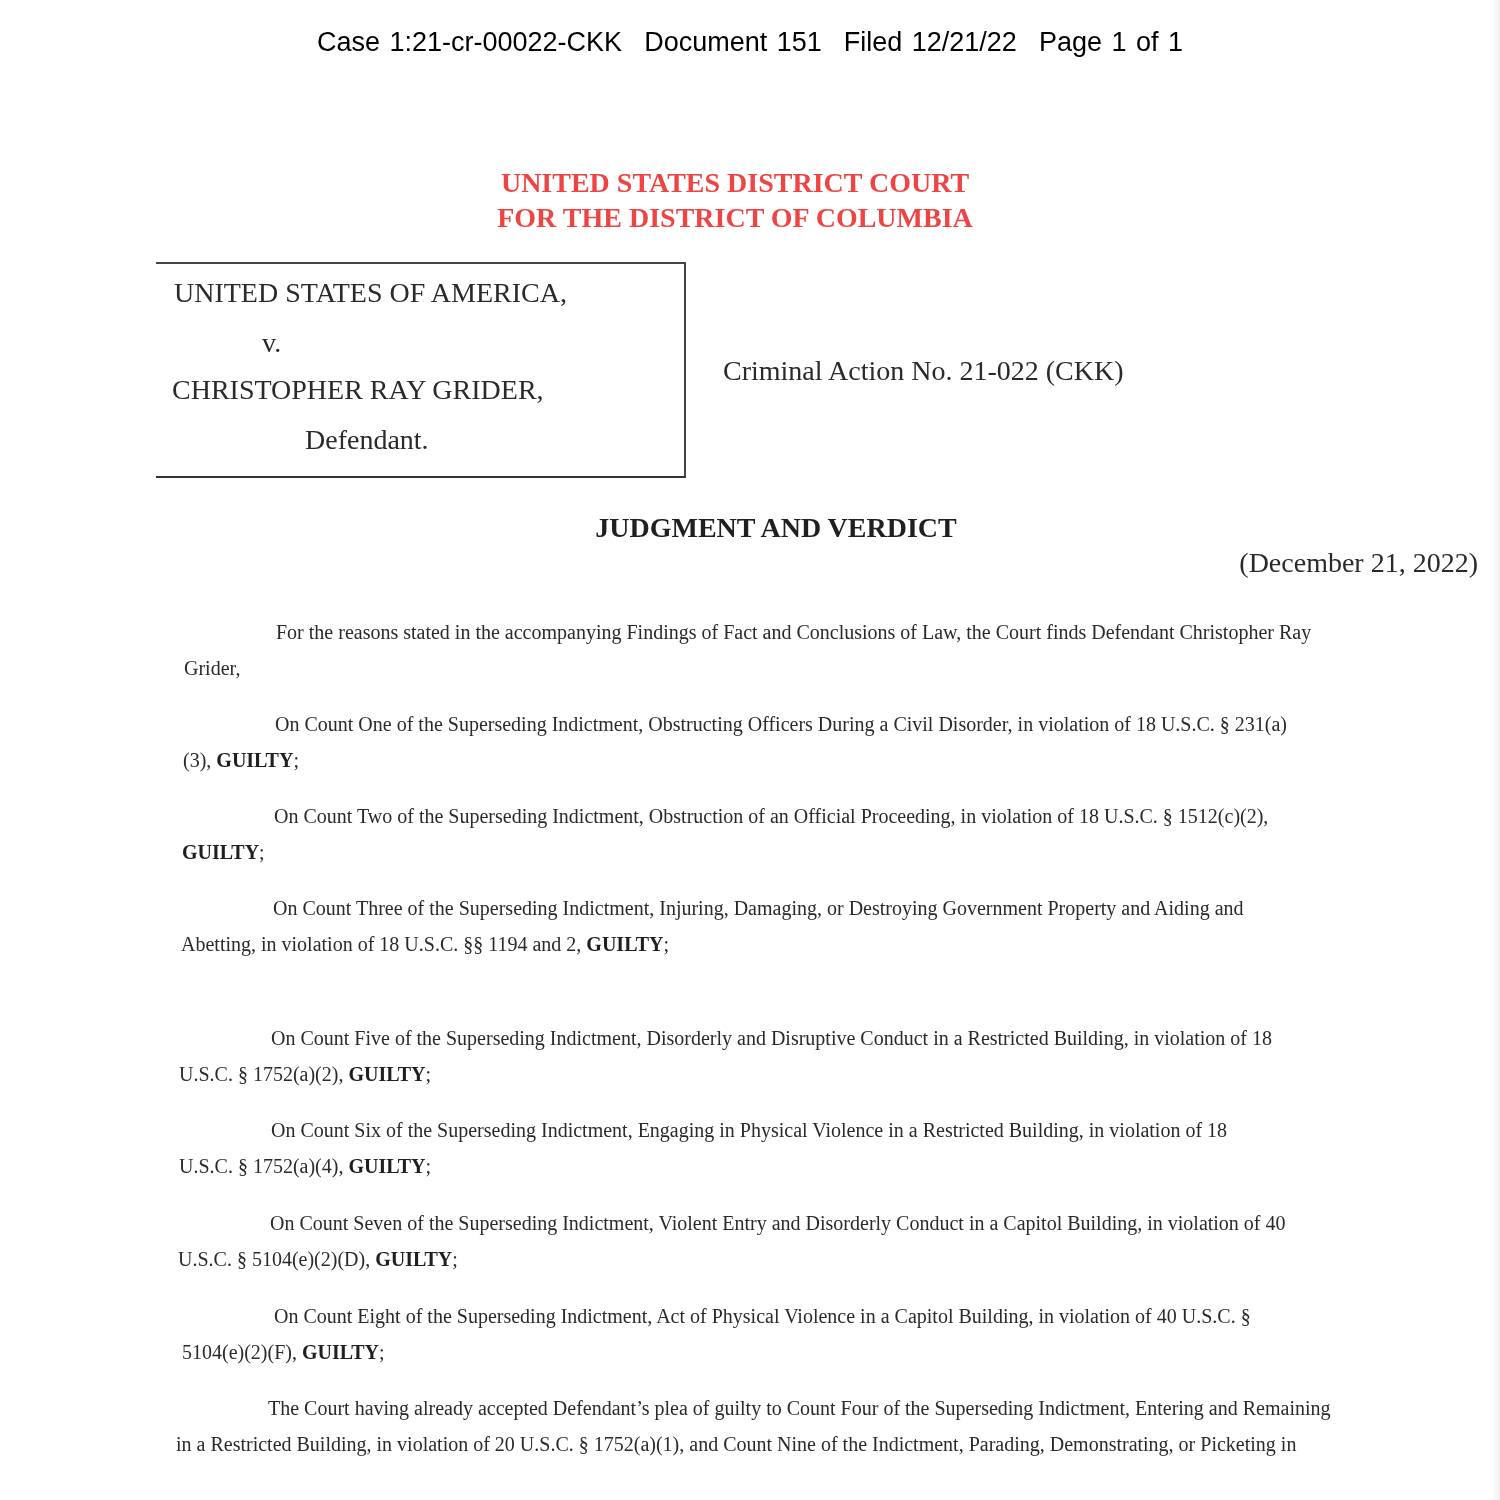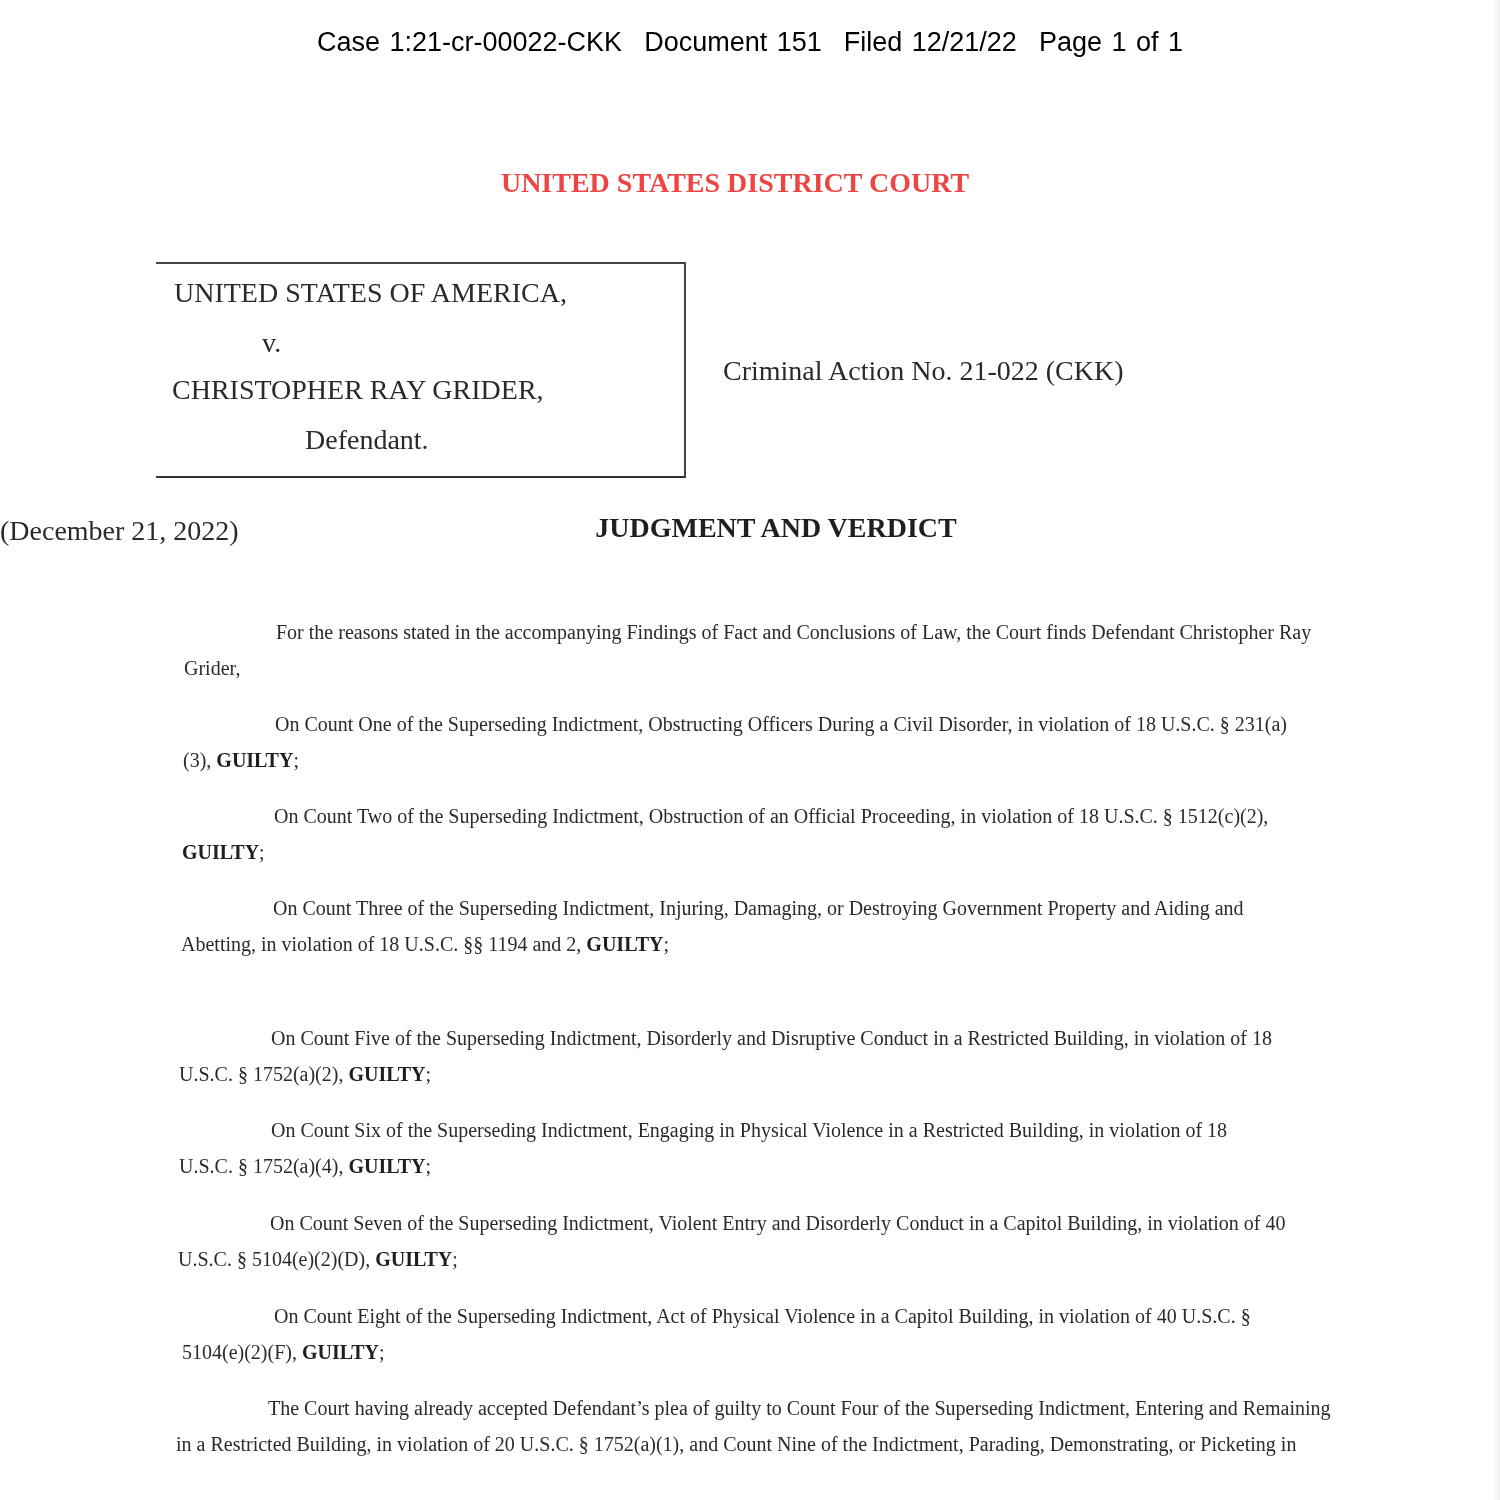--- a/index.html
+++ b/index.html
@@ -33,42 +33,43 @@
   }
   .cap-line { position: absolute; font-size: 28px; color: #2a2a2a; white-space: nowrap; }
   .case-number {
     position: absolute; left: 723px; top: 355px; font-size: 28px; color: #2a2a2a; white-space: nowrap;
   }
   .doc-title {
     position: absolute; top: 512px; left: 0; width: 1464px; text-align: center;
     font-weight: bold; font-size: 28px; color: #1f1f1f; margin-left: 44px;
   }
   .doc-date {
-    position: absolute; top: 515px; left: 0; width: 1462px; text-align: left;
-    font-size: 28px; color: #2a2a2a;
+    position: absolute; top: 547px; left: 0; width: 1462px; text-align: right;
+    font-size: 28px; color: #2a2a2a; padding-left: 16px;
   }
   .para {
     position: absolute; left: 150px; width: 1160px;
     font-size: 20px; line-height: 36px; color: #2a2a2a;
     text-indent: 92px;
     margin-left: 28px;
   }
   .para b { color: #1f1f1f; }
 </style>
 </head>
 <body>
 
 <div class="page-edge"></div>
 
 <div class="ecf-header">
   <span>Case 1:21-cr-00022-CKK</span><span>Document 151</span><span>Filed 12/21/22</span><span>Page 1 of 1</span>
 </div>
 
 <div class="court-title">
   <div>UNITED STATES DISTRICT COURT</div>
+  <div>FOR THE DISTRICT OF COLUMBIA</div>
 </div>
 
 <div class="caption-box"></div>
 <div class="cap-line" style="left:174px; top:277px;">UNITED STATES OF AMERICA,</div>
 <div class="cap-line" style="left:262px; top:327px;">v.</div>
 <div class="cap-line" style="left:172px; top:374px;">CHRISTOPHER RAY GRIDER,</div>
 <div class="cap-line" style="left:305px; top:424px;">Defendant.</div>
 
 <div class="case-number">Criminal Action No. 21-022 (CKK)</div>
 

